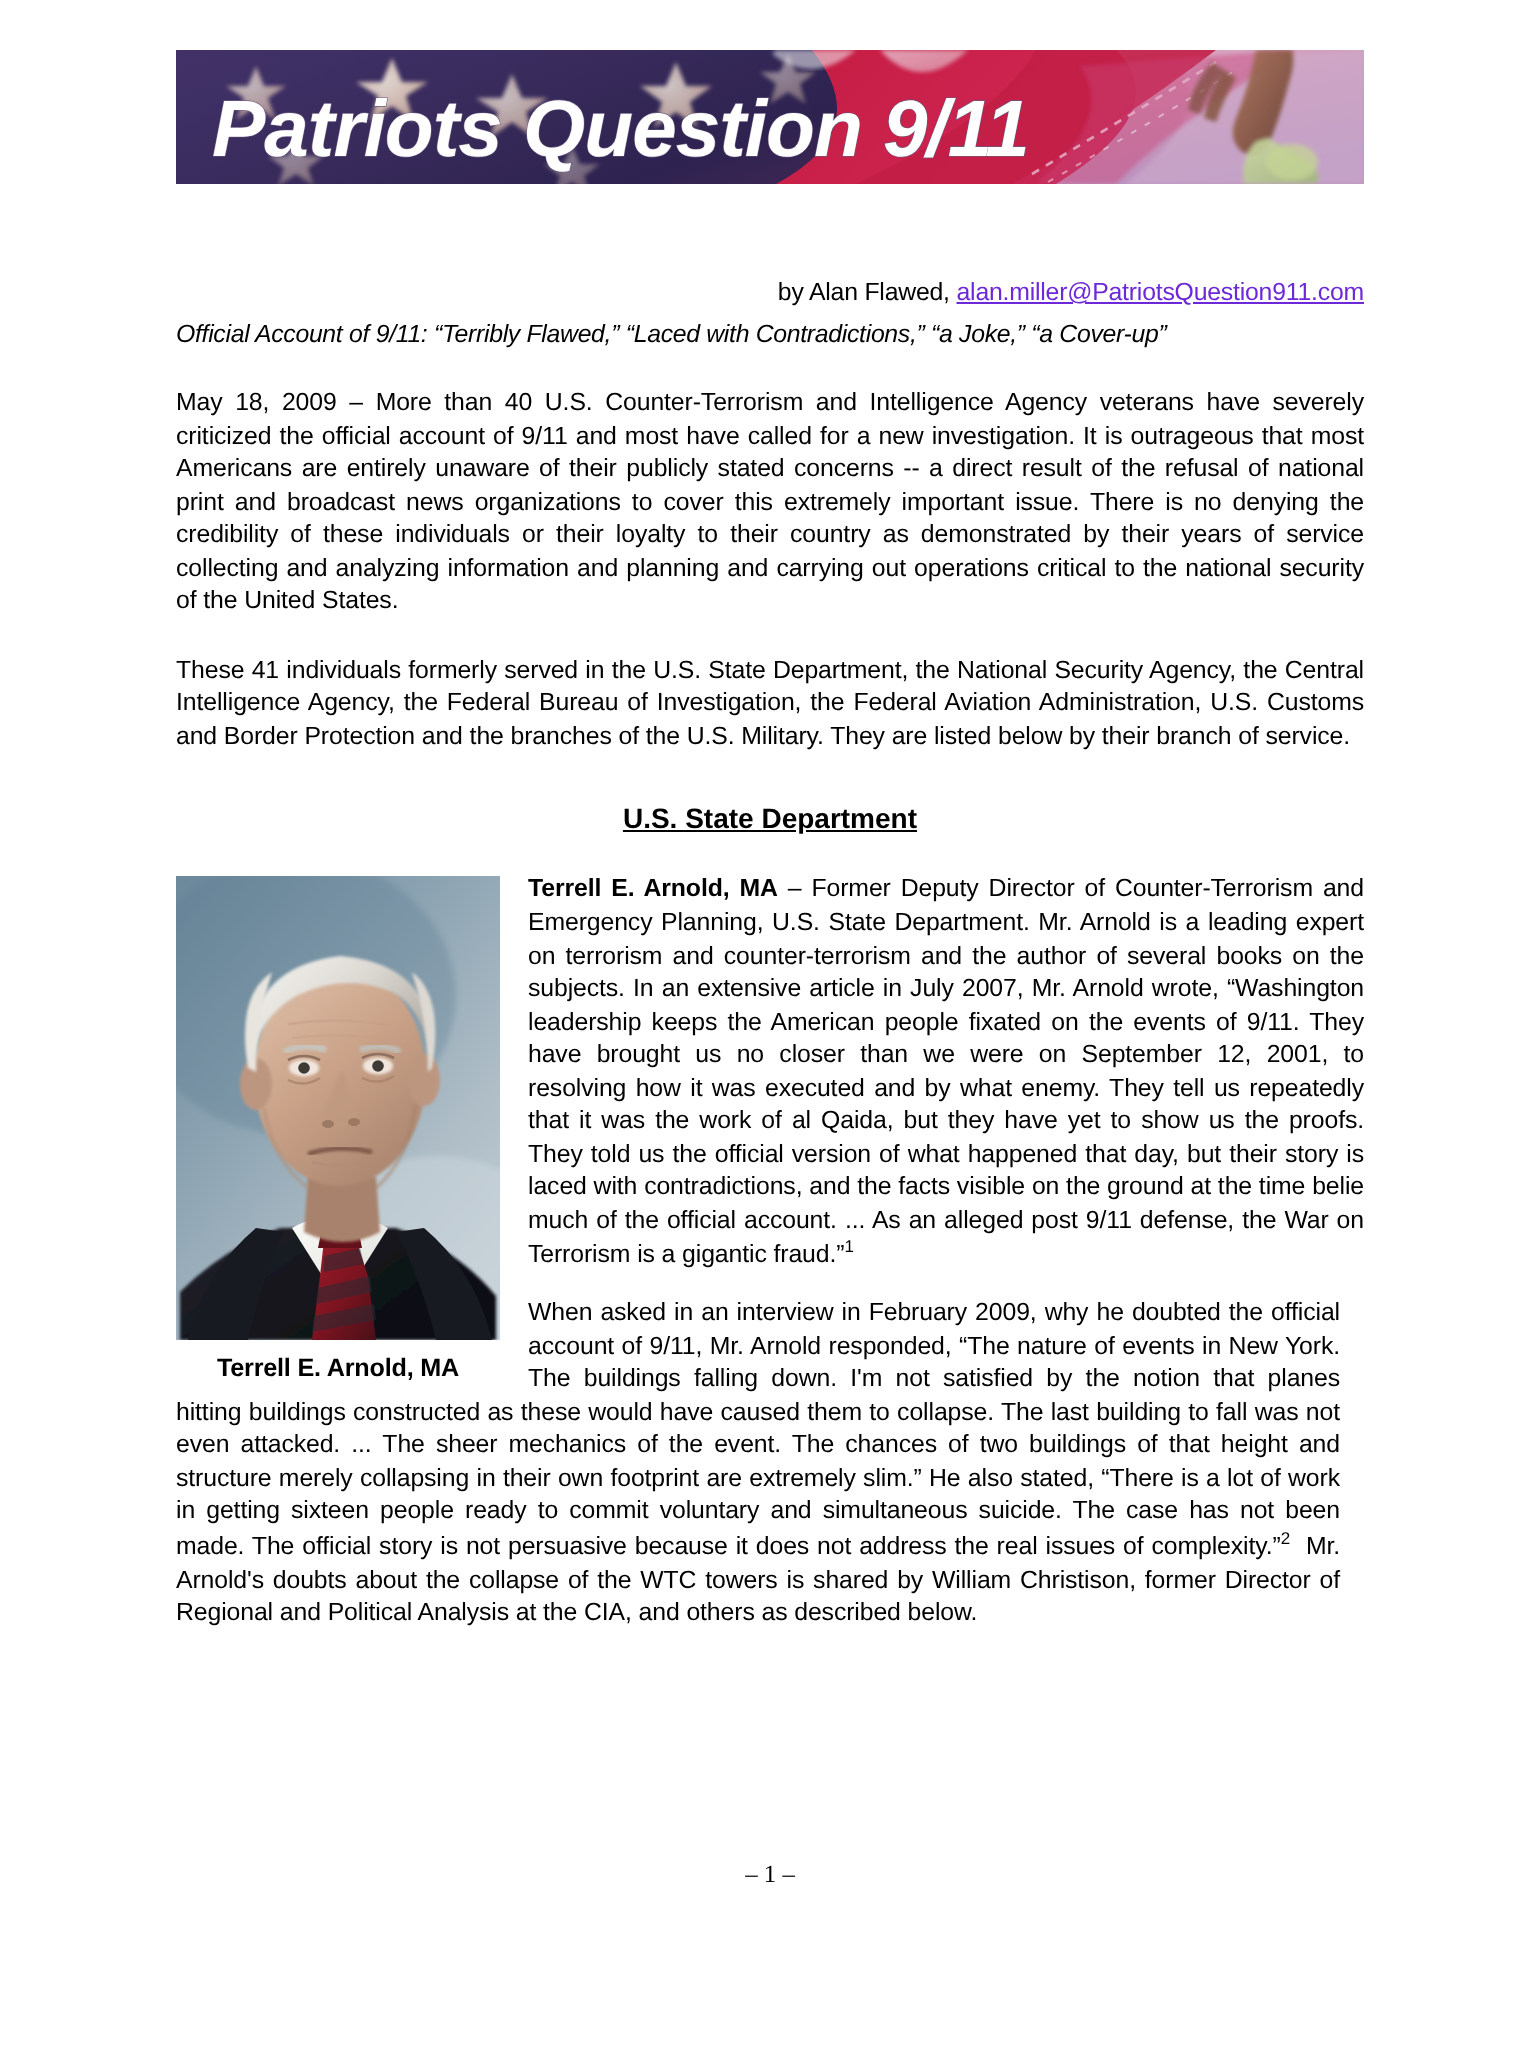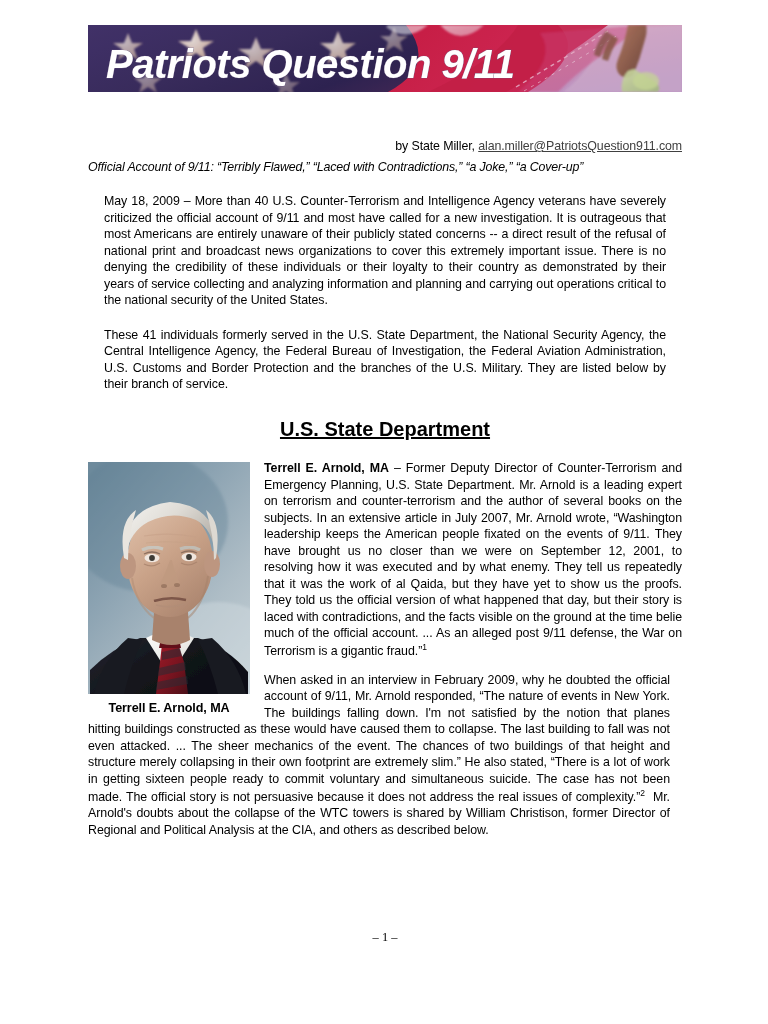--- a/index.html
+++ b/index.html
@@ -50,43 +50,43 @@
   }
   h1.doc-title span { display: block; }
 
   .byline {
     margin-top: 13px;
     font-size: 12.4px;
     text-align: right;
     letter-spacing: -0.1px;
   }
   .byline a {
-    color: #404040;
+    color: #6d28d9;
   }
 
   .subtitle {
     margin-top: 7px;
     font-size: 12.4px;
     font-style: italic;
     letter-spacing: -0.15px;
   }
 
   p.body {
     font-size: 12.4px;
     line-height: 1.335;
     text-align: justify;
-    margin: 16px;
+    margin: 0;
     letter-spacing: -0.05px;
   }
   p.lead { margin-top: 19px; }
   p.agencies { margin-top: 18px; }
 
   h2.section-head {
     text-align: center;
-    font-size: 20px;
+    font-size: 14px;
     font-weight: bold;
     margin: 25px 0 0 0;
   }
   h2.section-head span {
     text-decoration: underline;
   }
 
   
   .bio-block {
     margin-top: 19px;
@@ -232,21 +232,21 @@
 
       <rect x="0" y="0" width="594" height="67" fill="#3a2a58" opacity="0.06"></rect>
 
       <text x="18" y="53" font-family="Liberation Sans, sans-serif" font-size="40" font-weight="bold" font-style="italic" fill="#ffffff" letter-spacing="-0.5" style="paint-order:stroke;stroke:#6b5a80;stroke-width:0.6px;">Patriots Question 9/11</text>
     </svg>
   </div>
 
   <div class="content">
 
 
-    <div class="byline"><span>by State Miller, </span><a href="#">alan.miller@PatriotsQuestion911.com</a></div>
+    <div class="byline"><span>by Alan Flawed, </span><a href="#">alan.miller@PatriotsQuestion911.com</a></div>
 
     <div class="subtitle">Official Account of 9/11: “Terribly Flawed,” “Laced with Contradictions,” “a Joke,” “a Cover-up”</div>
 
     <p class="body lead">May 18, 2009 – More than 40 U.S. Counter-Terrorism and Intelligence Agency veterans have severely criticized the official account of 9/11 and most have called for a new investigation.  It is outrageous that most Americans are entirely unaware of their publicly stated concerns -- a direct result of the refusal of national print and broadcast news organizations to cover this extremely important issue.  There is no denying the credibility of these individuals or their loyalty to their country as demonstrated by their years of service collecting and analyzing information and planning and carrying out operations critical to the national security of the United States.</p>
 
     <p class="body agencies">These 41 individuals formerly served in the U.S. State Department, the National Security Agency, the Central Intelligence Agency, the Federal Bureau of Investigation, the Federal Aviation Administration, U.S. Customs and Border Protection and the branches of the U.S. Military.  They are listed below by their branch of service.</p>
 
     <h2 class="section-head"><span>U.S. State Department</span></h2>
 
     <div class="bio-block">

